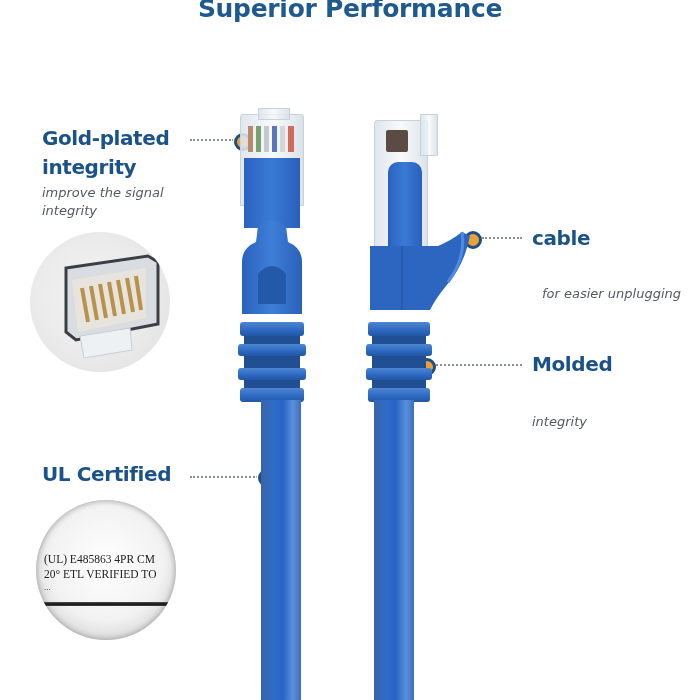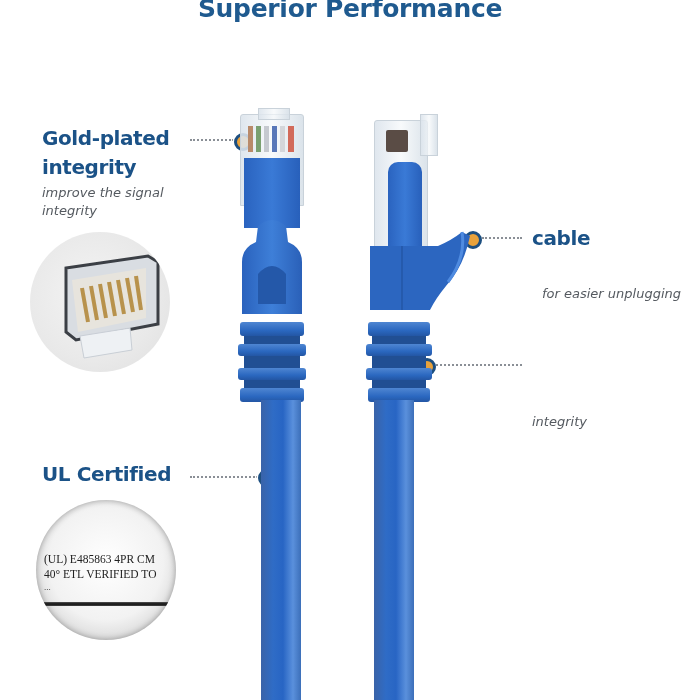--- a/index.html
+++ b/index.html
@@ -56,33 +56,34 @@
 <div class="marker" style="left:464px; top:231px;"></div>
 <div class="dots" style="left:482px; top:237px; width:40px;"></div>
 <div class="heading" style="left:532px; top:224px;">
   <div>cable</div>
 </div>
 <div class="sub" style="left:532px; top:285px;margin-left:10px;">for easier unplugging</div>
 
 <div class="marker" style="left:418px; top:358px;"></div>
 <div class="dots" style="left:436px; top:364px; width:86px;"></div>
 <div class="heading" style="left:532px; top:350px;">
+  <div>Molded</div>
 </div>
 <div class="sub" style="left:532px; top:413px;">
   <div>integrity</div>
 </div>
 
 <div class="heading" style="left:42px; top:460px;">UL Certified</div>
 <div class="dots" style="left:190px; top:476px; width:68px;"></div>
 <div class="marker" style="left:258px; top:469px;"></div>
 
 <div class="circle circle-ul">
   <div class="ul-text">
     <div>(UL) E485863 4PR CM</div>
-    <div>40°  ETL VERIFIED TO</div>
+    <div>20°  ETL VERIFIED TO</div>
     <div style="font-size:9px;line-height:10px;">...</div>
   </div>
   <div class="ul-wire"></div>
 </div>
 
 <div>
   <div class="plug-clear" style="left:240px; top:114px; width:62px; height:90px; border-radius:3px 3px 0 0;"></div>
   <div class="plug-clear" style="left:258px; top:108px; width:30px; height:10px;"></div>
   <svg style="position:absolute; left:246px; top:124px;" width="52" height="32">
     <rect x="2" y="2" width="5" height="26" fill="#b98a6a"></rect>

